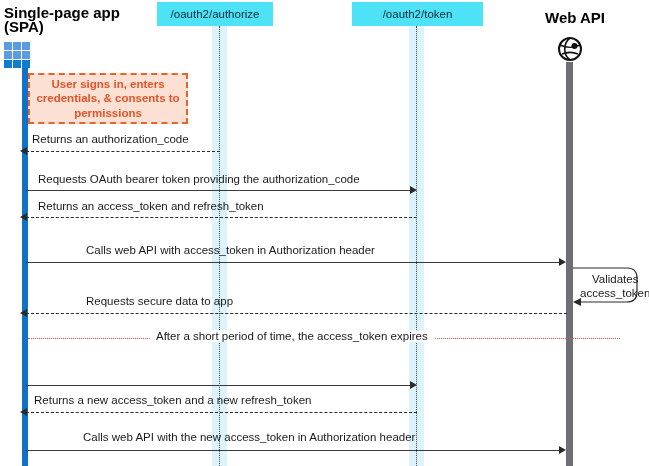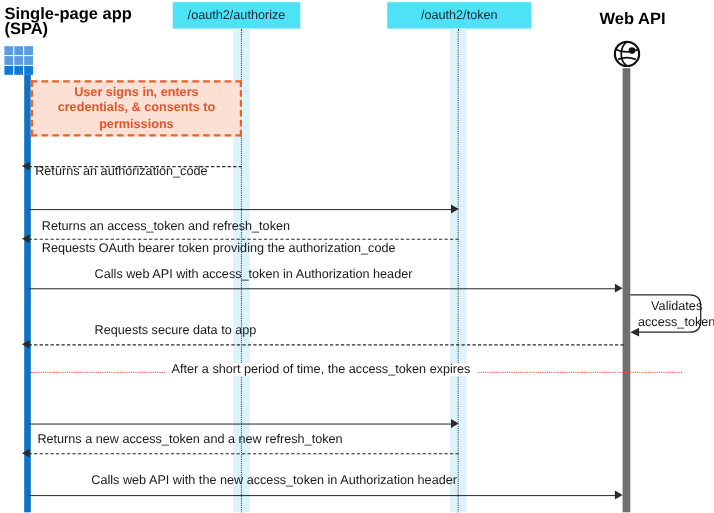--- a/index.html
+++ b/index.html
@@ -184,27 +184,27 @@
   <div class="lifeline-band" style="left:212px; top:26px; width:15px; height:440px;"></div>
   <div class="lifeline-dotted" style="left:219px; top:26px; height:440px;"></div>
 
   <div class="lifeline-band" style="left:409px; top:26px; width:15px; height:440px;"></div>
   <div class="lifeline-dotted" style="left:416px; top:26px; height:440px;"></div>
 
   <div class="lifeline-solid-gray" style="left:566px; top:62px; width:7px; height:404px;"></div>
 
   <div class="activation-spa" style="left:22px; top:68px; width:6px; height:398px;"></div>
 
-  <div class="note-box" style="left:28px; top:73px; width:192px; height:51px;">User signs in, enters credentials, &amp; consents to permissions</div>
-
-  <div class="msg-label" style="left:32px; top:150px;">Returns an authorization_code</div>
+  <div class="note-box" style="left:28px; top:73px; width:160px; height:51px;">User signs in, enters credentials, &amp; consents to permissions</div>
+
+  <div class="msg-label" style="left:32px; top:133px;">Returns an authorization_code</div>
   <div class="msg-line dashed" style="left:26px; top:151px; width:194px;"></div>
   <div class="arrowhead left" style="left:20px; top:147px;"></div>
 
-  <div class="msg-label" style="left:38px; top:173px;margin-top:47px;">Requests OAuth bearer token providing the authorization_code</div>
+  <div class="msg-label" style="left:38px; top:173px;">Requests OAuth bearer token providing the authorization_code</div>
   <div class="msg-line solid" style="left:26px; top:190px; width:384px;"></div>
   <div class="arrowhead right" style="left:410px; top:186px;"></div>
 
   <div class="msg-label" style="left:38px; top:200px;">Returns an access_token and refresh_token</div>
   <div class="msg-line dashed" style="left:26px; top:217px; width:391px;"></div>
   <div class="arrowhead left" style="left:20px; top:213px;"></div>
 
   <div class="msg-label" style="left:86px; top:244px;">Calls web API with access_token in Authorization header</div>
   <div class="msg-line solid" style="left:26px; top:262px; width:534px;"></div>
   <div class="arrowhead right" style="left:559px; top:258px;"></div>

